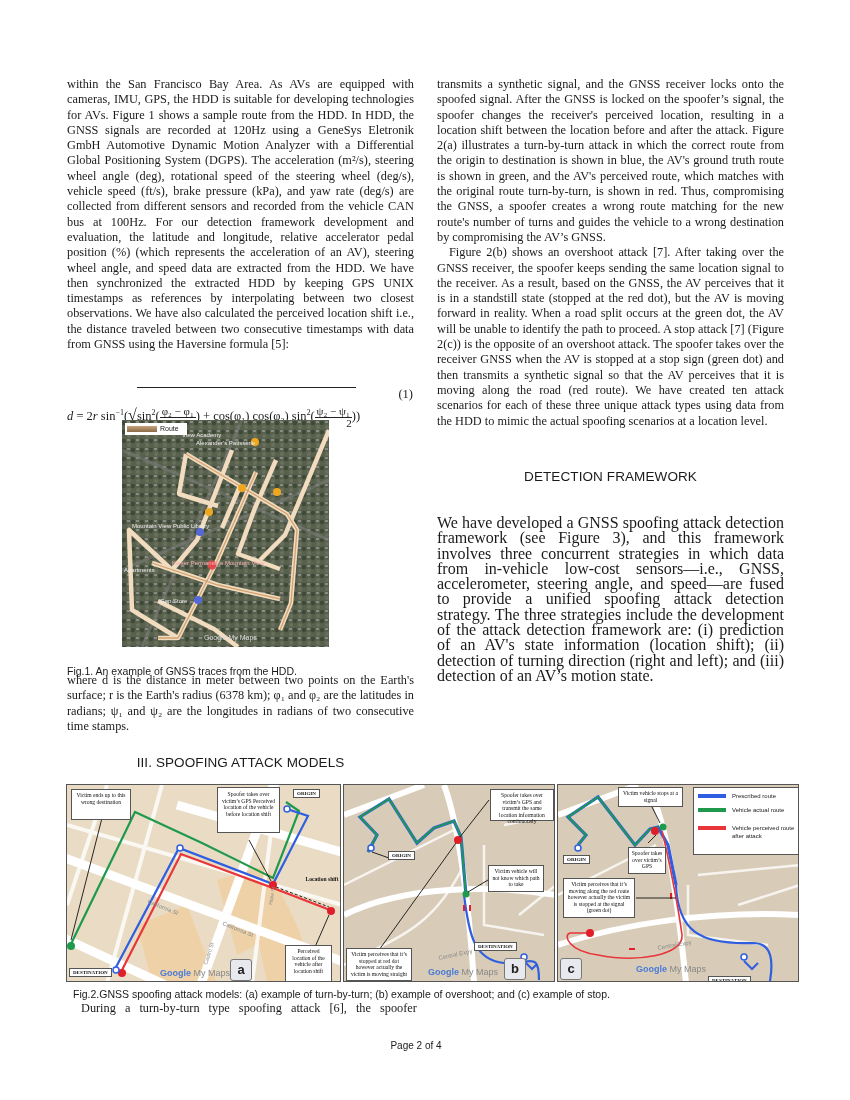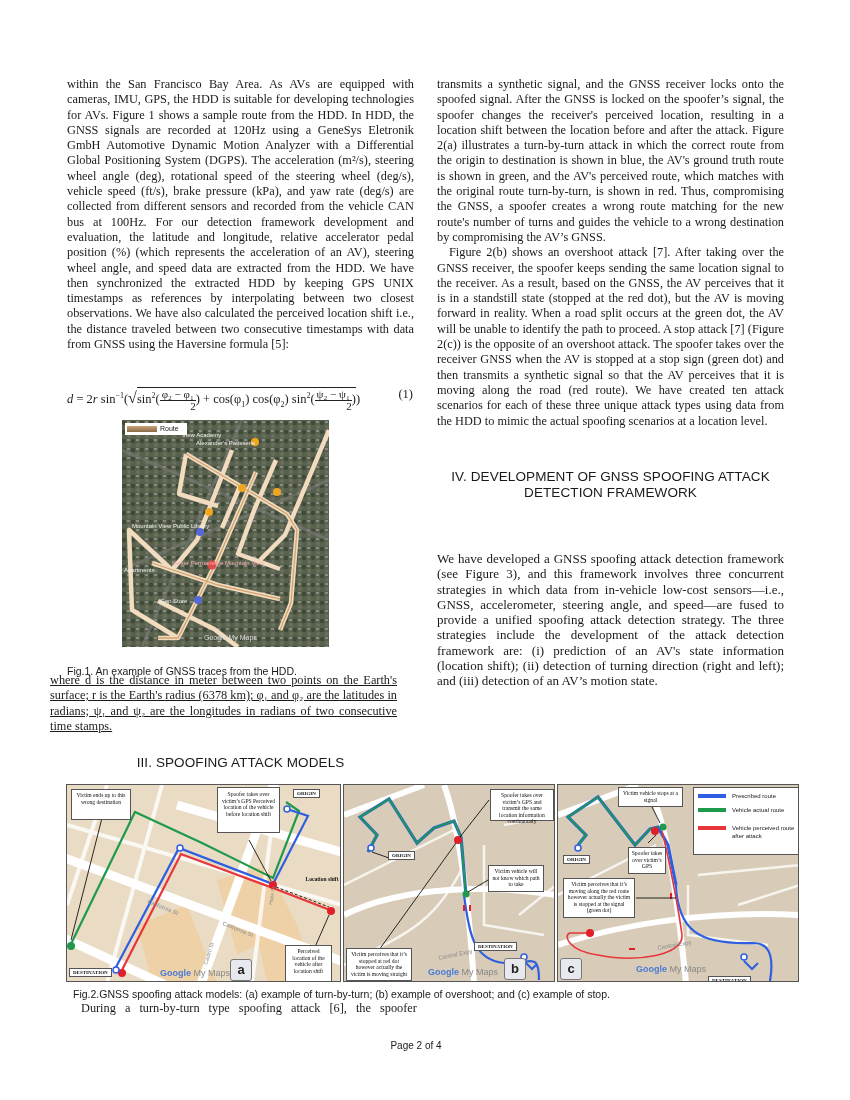--- a/index.html
+++ b/index.html
@@ -5,31 +5,31 @@
   html, body { margin: 0; padding: 0; background: #ffffff; }
   body { width: 850px; height: 1100px; position: relative; overflow: hidden; font-family: "Liberation Serif", serif; color: #1a1a1a; }
   .col { position: absolute; font-size: 12.3px; line-height: 15.3px; text-align: justify; }
   .col p { margin: 0; }
   #left-col { left: 67px; top: 77px; width: 347px; }
   #right-col { left: 437px; top: 77px; width: 347px; }
   .indent { text-indent: 12px; }
   .eq { position: absolute; left: 67px; top: 383px; width: 350px; height: 30px; font-size: 12.5px; font-style: normal; }
   .eq .body { position: absolute; left: 0; top: 4px; white-space: nowrap; }
   .eq .num { position: absolute; right: 4px; top: 4px; }
-  .sqrt { display: inline-block; border-top: 1px solid #222; padding-top: 1px; }
+  .sqrt { display: inline-block; border-top: 1px solid #222; padding-top: 18px; }
   .frac { display: inline-block; vertical-align: middle; text-align: right; font-size: 11px; line-height: 11px; }
   .frac span { display: block; }
   .frac .top { border-bottom: 1px solid #222; padding: 0 2px; }
   .fig1 { position: absolute; left: 122px; top: 420px; width: 207px; height: 227px; overflow: hidden; background: #5a5c4f; }
   .fig1-caption { position: absolute; left: 67px; top: 653px; font-family: "Liberation Sans", sans-serif; font-size: 10.5px; margin-top: 12px; }
-  .after-fig1 { position: absolute; left: 50px; top: 673px; width: 347px; font-size: 12.3px; line-height: 15.3px; text-align: justify; text-decoration: underline; }
+  .after-fig1 { position: absolute; left: 67px; top: 673px; width: 347px; font-size: 12.3px; line-height: 15.3px; text-align: justify; }
   .section-heading { position: absolute; font-family: "Liberation Sans", sans-serif; font-size: 13.5px; text-align: center; letter-spacing: 0.1px; }
   #sec3 { left: 67px; top: 755px; width: 347px; }
   #sec4 { left: 437px; top: 469px; width: 347px; line-height: 16px; }
-  #sec4-body { position: absolute; left: 437px; top: 515px; width: 347px; font-size: 13px; line-height: 15.3px; text-align: justify; margin-top: 36px; }
+  #sec4-body { position: absolute; left: 437px; top: 515px; width: 347px; font-size: 16px; line-height: 15.3px; text-align: justify; }
   .fig2 { position: absolute; left: 66px; top: 784px; width: 733px; height: 198px; }
   .panel { position: absolute; top: 0; height: 198px; overflow: hidden; background: #e9dcc6; border: 1px solid #555; box-sizing: border-box; }
   #panel-a { left: 0; width: 275px; }
   #panel-b { left: 277px; width: 212px; background: #d6ccbc; }
   #panel-c { left: 491px; width: 242px; background: #d6ccbc; }
   .panel svg { position: absolute; left: 0; top: 0; }
   .callout { position: absolute; background: #fff; border: 1px solid #555; font-family: "Liberation Serif", serif; font-size: 5.6px; line-height: 6.6px; text-align: center; padding: 2px 2px; box-sizing: border-box; color: #111; }
   .tag { position: absolute; background: #fff; border: 1px solid #555; font-family: "Liberation Serif", serif; font-weight: bold; font-size: 5px; line-height: 7px; padding: 0 3px; color: #111; }
   .panel-letter { position: absolute; width: 20px; height: 20px; background: #e8e8ef; border: 1px solid #777; border-radius: 3px; font-family: "Liberation Sans", sans-serif; font-size: 13px; font-weight: bold; text-align: center; line-height: 20px; color: #222; }
   .gmaps { position: absolute; font-family: "Liberation Sans", sans-serif; font-size: 9px; color: #888; white-space: nowrap; }
@@ -117,21 +117,20 @@
 <div class="after-fig1">where d is the distance in meter between two points on the Earth's surface; r is the Earth's radius (6378 km); φ₁ and φ₂ are the latitudes in radians; ψ₁ and ψ₂ are the longitudes in radians of two consecutive time stamps.</div>
 
 <div id="sec3" class="section-heading">III.  SPOOFING ATTACK MODELS</div>
 
 <div id="right-col" class="col">
   <p>transmits a synthetic signal, and the GNSS receiver locks onto the spoofed signal. After the GNSS is locked on the spoofer’s signal, the spoofer changes the receiver's perceived location, resulting in a location shift between the location before and after the attack. Figure 2(a) illustrates a turn-by-turn attack in which the correct route from the origin to destination is shown in blue, the AV's ground truth route is shown in green, and the AV's perceived route, which matches with the original route turn-by-turn, is shown in red. Thus, compromising the GNSS, a spoofer creates a wrong route matching for the new route's number of turns and guides the vehicle to a wrong destination by compromising the AV’s GNSS.</p>
   <p class="indent">Figure 2(b) shows an overshoot attack [7]. After taking over the GNSS receiver, the spoofer keeps sending the same location signal to the receiver. As a result, based on the GNSS, the AV perceives that it is in a standstill state (stopped at the red dot), but the AV is moving forward in reality. When a road split occurs at the green dot, the AV will be unable to identify the path to proceed. A stop attack [7] (Figure 2(c)) is the opposite of an overshoot attack. The spoofer takes over the receiver GNSS when the AV is stopped at a stop sign (green dot) and then transmits a synthetic signal so that the AV perceives that it is moving along the road (red route). We have created ten attack scenarios for each of these three unique attack types using data from the HDD to mimic the actual spoofing scenarios at a location level.</p>
 </div>
 
 <div id="sec4" class="section-heading">
-  <div>IV.  DEVELOPMENT OF GNSS SPOOFING ATTACK</div>
   <div>DETECTION FRAMEWORK</div>
 </div>
 <div id="sec4-body">We have developed a GNSS spoofing attack detection framework (see Figure 3), and this framework involves three concurrent strategies in which data from in-vehicle low-cost sensors—i.e., GNSS, accelerometer, steering angle, and speed—are fused to provide a unified spoofing attack detection strategy. The three strategies include the development of the attack detection framework are: (i) prediction of an AV's state information (location shift); (ii) detection of turning direction (right and left); and (iii) detection of an AV’s motion state.</div>
 
 <div class="fig2">
 
   <div class="panel" id="panel-a">
     <svg width="275" height="198" viewBox="0 0 275 198">
       <rect width="275" height="198" fill="#eadcc4"></rect>
       <g fill="#f3c98f" opacity="0.55">

